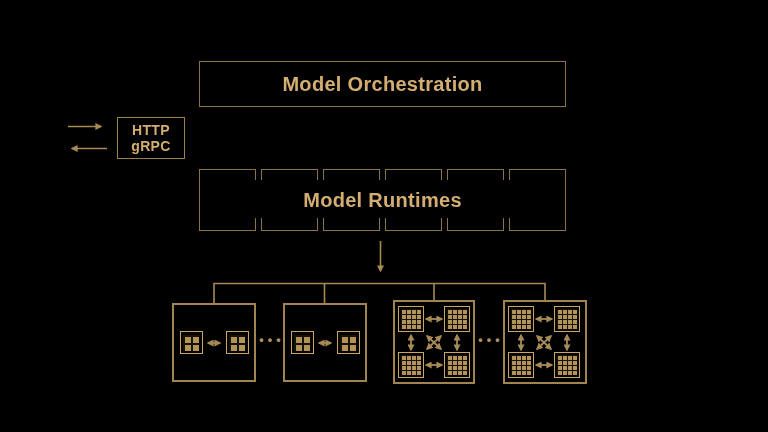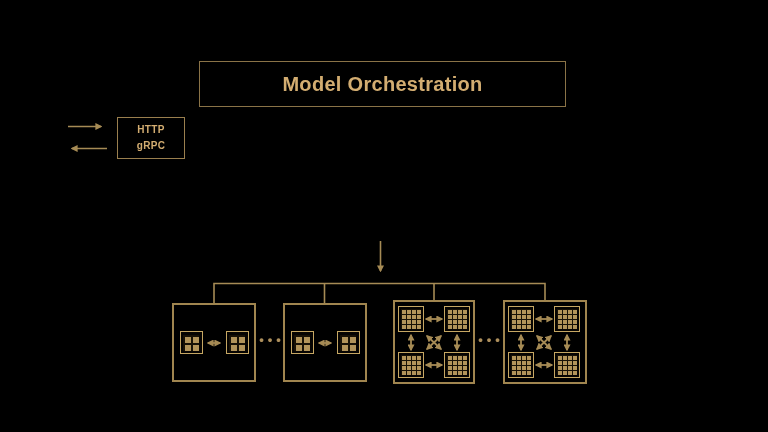--- a/index.html
+++ b/index.html
@@ -85,21 +85,21 @@
     border: 1.5px solid #9a7f4e;
     background: #000;
     display: flex;
     flex-direction: column;
     align-items: center;
     justify-content: center;
     z-index: 2;
   }
   .proto div {
     color: #d3ad71;
-    font-size: 10px;
+    font-size: 14px;
     font-weight: bold;
     line-height: 16px;
     letter-spacing: 0.3px;
     text-align: right;
   }
 
   
   .cluster {
     position: absolute;
     box-sizing: border-box;
@@ -179,20 +179,32 @@
     <path class="wire thin" d="M107,148.5 H72" marker-end="url(#ah)"></path>
     <path class="wire mid" d="M380.5,241 V271" marker-end="url(#ah)"></path>
     <path class="wire mid" d="M214,303 V283.5 H545 V300 M324.5,283.5 V303 M434,283.5 V300"></path>
   </svg>
 
   <div class="lbox orch">
     <span>Model Orchestration</span>
   </div>
 
 
+  <div class="runtimes">
+    <div class="slots">
+      <div class="slot"></div>
+      <div class="slot"></div>
+      <div class="slot"></div>
+      <div class="slot"></div>
+      <div class="slot"></div>
+      <div class="slot"></div>
+    </div>
+    <div class="slot-mask"></div>
+    <div class="rt-label">Model Runtimes</div>
+  </div>
 
   <div class="proto">
     <div>HTTP</div>
     <div>gRPC</div>
   </div>
 
   <div class="cluster pair pair1">
     <div class="chip chip2">
         <div class="cells"></div>
       </div>

